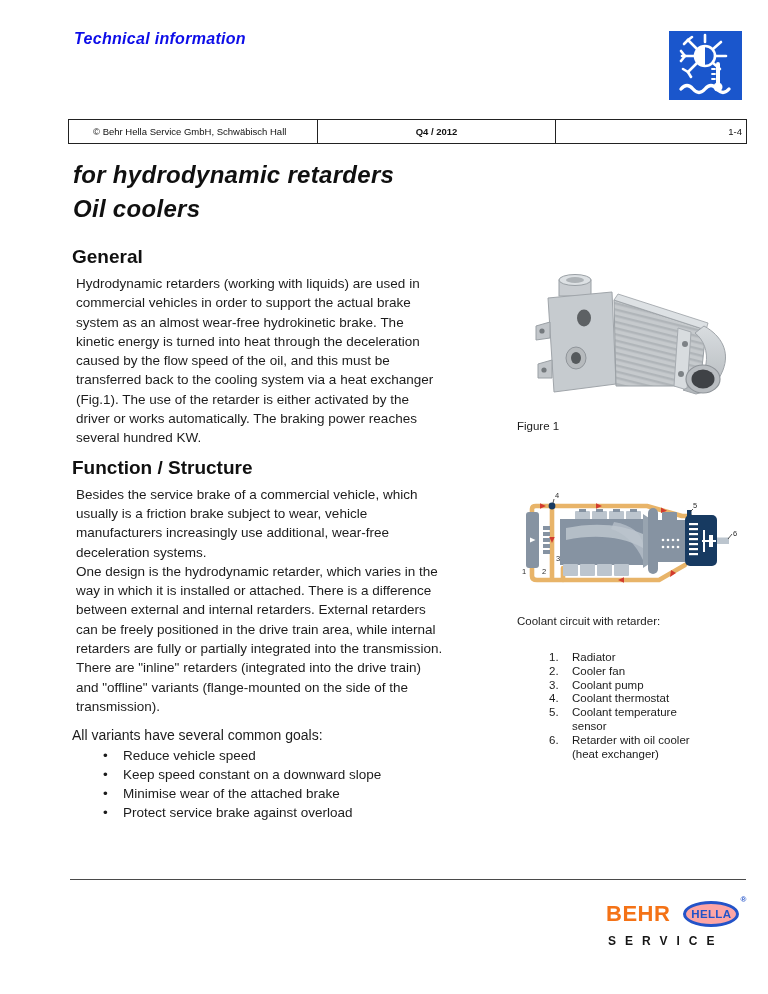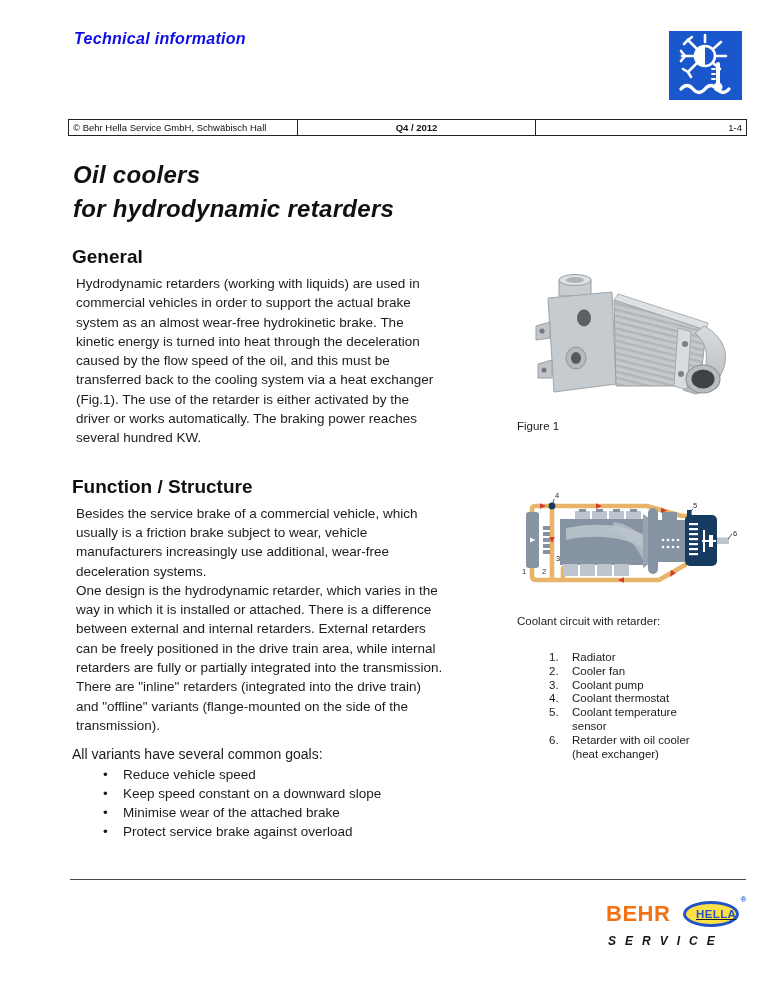--- a/index.html
+++ b/index.html
@@ -19,38 +19,38 @@
   .header-title{
     left:74px;top:30px;font-size:16px;font-weight:bold;font-style:italic;
     color:var(--title-blue);letter-spacing:0.3px;
   }
   .header-logo{
     left:669px;top:31px;width:73px;height:69px;background:var(--logo-blue);
   }
 
   
   .info-bar{
-    left:68px;top:119px;width:679px;height:17px;border:1px solid #222;
-    display:flex;align-items:center;font-size:9.5px;color:#111;
+    left:68px;top:119px;width:679px;height:25px;border:1px solid #222;
+    display:flex;align-items:center;font-size:9.5px;color:#111;padding-left:20px;
   }
   .info-cell{height:100%;display:flex;align-items:center;}
   .info-cell.c1{width:229px;border-right:1px solid #222;padding-left:4px;}
   .info-cell.c2{width:238px;border-right:1px solid #222;justify-content:center;font-weight:bold;}
   .info-cell.c3{flex:1;justify-content:flex-end;padding-right:4px;}
 
   
   .doc-title{
     left:73px;top:158px;font-size:24px;font-weight:bold;font-style:italic;
     line-height:34px;color:#101010;letter-spacing:0.3px;
   }
 
   
   .left-col{left:72px;top:246px;width:454px;}
   .sec-heading{font-size:19px;font-weight:bold;color:#101010;margin:0 0 6px 0;}
-  .sec-heading.second{margin-top:28px;}
+  .sec-heading.second{margin-top:9px;}
   .body-text{
     font-size:13.5px;line-height:19.3px;white-space:pre-line;margin:4px;
   }
   .goals-intro{font-size:14px;line-height:19.3px;margin-top:10px;}
   .goals{margin:0;}
   .goal-row{position:relative;padding-left:51px;font-size:13.5px;line-height:19.3px;}
   .goal-row .bullet{position:absolute;left:31px;top:0;}
 
   
   .fig1{left:520px;top:266px;width:210px;height:150px;}
@@ -66,29 +66,29 @@
   .footer-rule{left:70px;top:879px;width:676px;border-top:1px solid #4a4a4a;height:0;}
   .footer-logo{left:606px;top:901px;width:140px;}
   .brand-row{display:flex;align-items:center;}
   .behr{
     font-size:22px;font-weight:bold;color:var(--behr-orange);letter-spacing:0.5px;
     font-stretch:condensed;
   }
   .hella-wrap{position:relative;margin-left:13px;}
   .hella-oval{
     width:56px;height:26px;border:3px solid var(--hella-blue);border-radius:50%;
-    display:flex;align-items:center;justify-content:flex-end;background:#fde047;text-decoration:underline;
+    display:flex;align-items:center;justify-content:center;background:#fca5a5;
   }
   .hella-text{font-size:11.5px;font-weight:bold;color:var(--hella-blue);letter-spacing:0.4px;}
   .hella-reg{
     position:absolute;top:-6px;right:-7px;font-size:8px;color:var(--hella-blue);font-weight:bold;
   }
   .service{
     margin-top:7px;font-size:12px;font-weight:bold;color:#161616;letter-spacing:9px;
-    padding-left:2px;white-space:nowrap;font-style:italic;
+    padding-left:2px;white-space:nowrap;
   }
   svg text{font-family:"Liberation Sans", sans-serif;}
 </style>
 </head>
 <body>
 
 <div class="abs header-title">Technical information</div>
 
 <div class="abs header-logo">
   <svg width="73" height="69" viewBox="0 0 73 69">
@@ -122,22 +122,22 @@
   </svg>
 </div>
 
 <div class="abs info-bar">
   <div class="info-cell c1">© Behr Hella Service GmbH, Schwäbisch Hall</div>
   <div class="info-cell c2">Q4 / 2012</div>
   <div class="info-cell c3">1-4</div>
 </div>
 
 <div class="abs doc-title">
+  <div>for hydrodynamic retarders</div>
   <div>Oil coolers</div>
-  <div>for hydrodynamic retarders</div>
 </div>
 
 <div class="abs left-col">
   <h2 class="sec-heading">General</h2>
   <p class="body-text">Hydrodynamic retarders (working with liquids) are used in
 commercial vehicles in order to support the actual brake
 system as an almost wear-free hydrokinetic brake. The
 kinetic energy is turned into heat through the deceleration
 caused by the flow speed of the oil, and this must be
 transferred back to the cooling system via a heat exchanger

